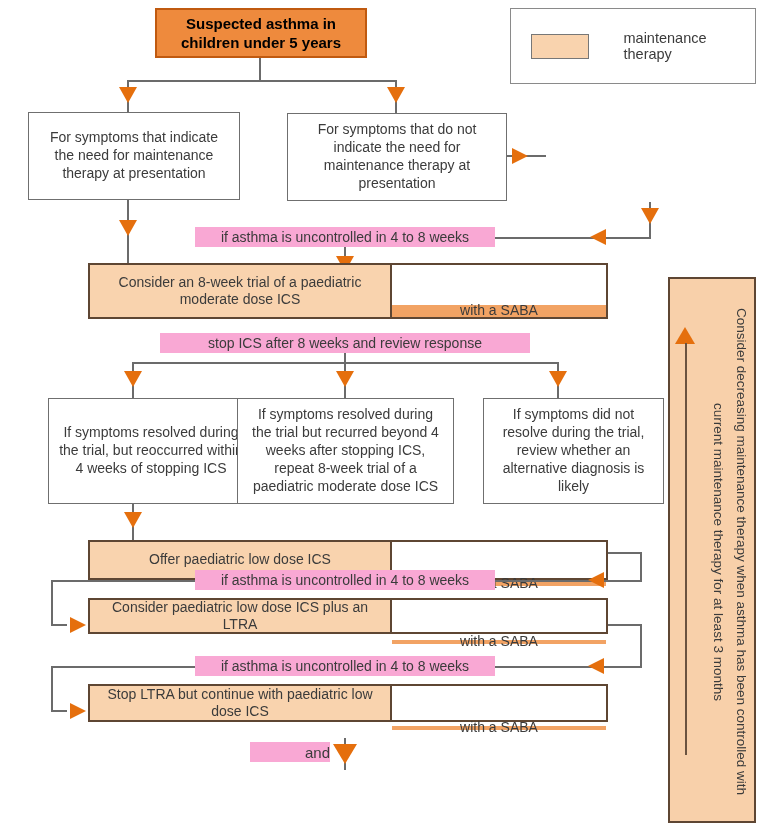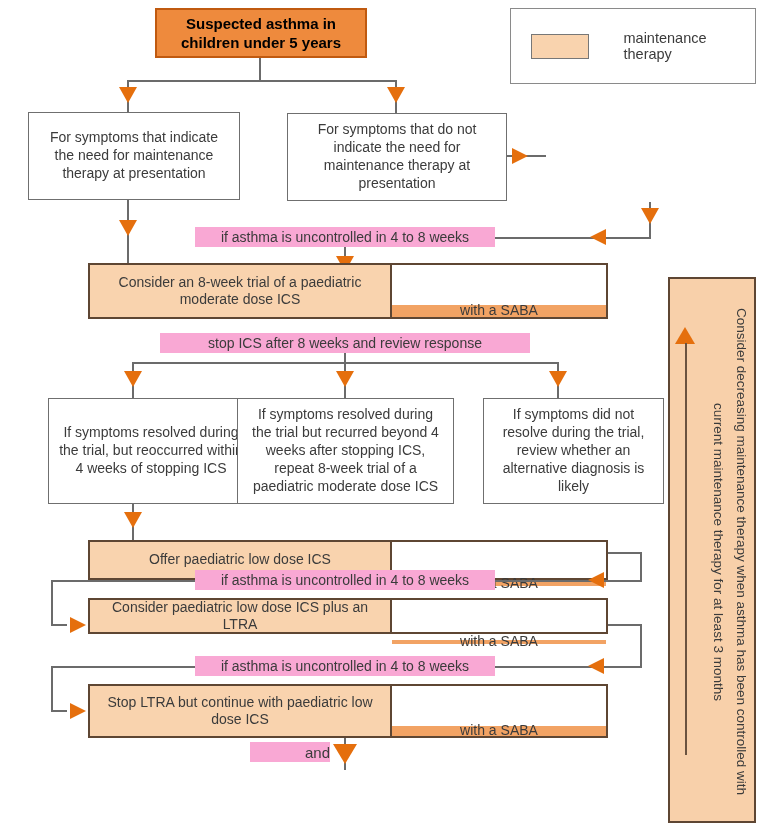--- a/index.html
+++ b/index.html
@@ -136,21 +136,21 @@
   <div class="line" style="left:608px;top:624px;width:34px;height:2px;"></div>
   <div class="line" style="left:640px;top:624px;width:2px;height:44px;"></div>
   <div class="line" style="left:495px;top:666px;width:147px;height:2px;"></div>
   <div class="arr arr-left" style="left:588px;top:658px;"></div>
   <div class="lbl" style="left:195px;top:656px;width:300px;height:20px;">if asthma is uncontrolled in 4 to 8 weeks</div>
   <div class="line" style="left:52px;top:666px;width:143px;height:2px;"></div>
   <div class="line" style="left:51px;top:666px;width:2px;height:46px;"></div>
   <div class="line" style="left:51px;top:710px;width:16px;height:2px;"></div>
   <div class="arr arr-right" style="left:70px;top:703px;"></div>
 
-  <div class="split" style="left:88px;top:684px;width:520px;height:54px;">
+  <div class="split" style="left:88px;top:684px;width:520px;height:38px;">
     <div class="cell main">Stop LTRA but continue with paediatric low dose ICS</div>
     <div class="cell with">with a SABA</div>
   </div>
 
   <div class="line" style="left:344px;top:738px;width:2px;height:32px;"></div>
   <div class="lbl" style="left:250px;top:742px;width:80px;height:20px;justify-content:flex-end;font-size:15px;">and</div>
   <div class="arr arr-down-big" style="left:333px;top:744px;"></div>
 
 
   <div class="note-box">

